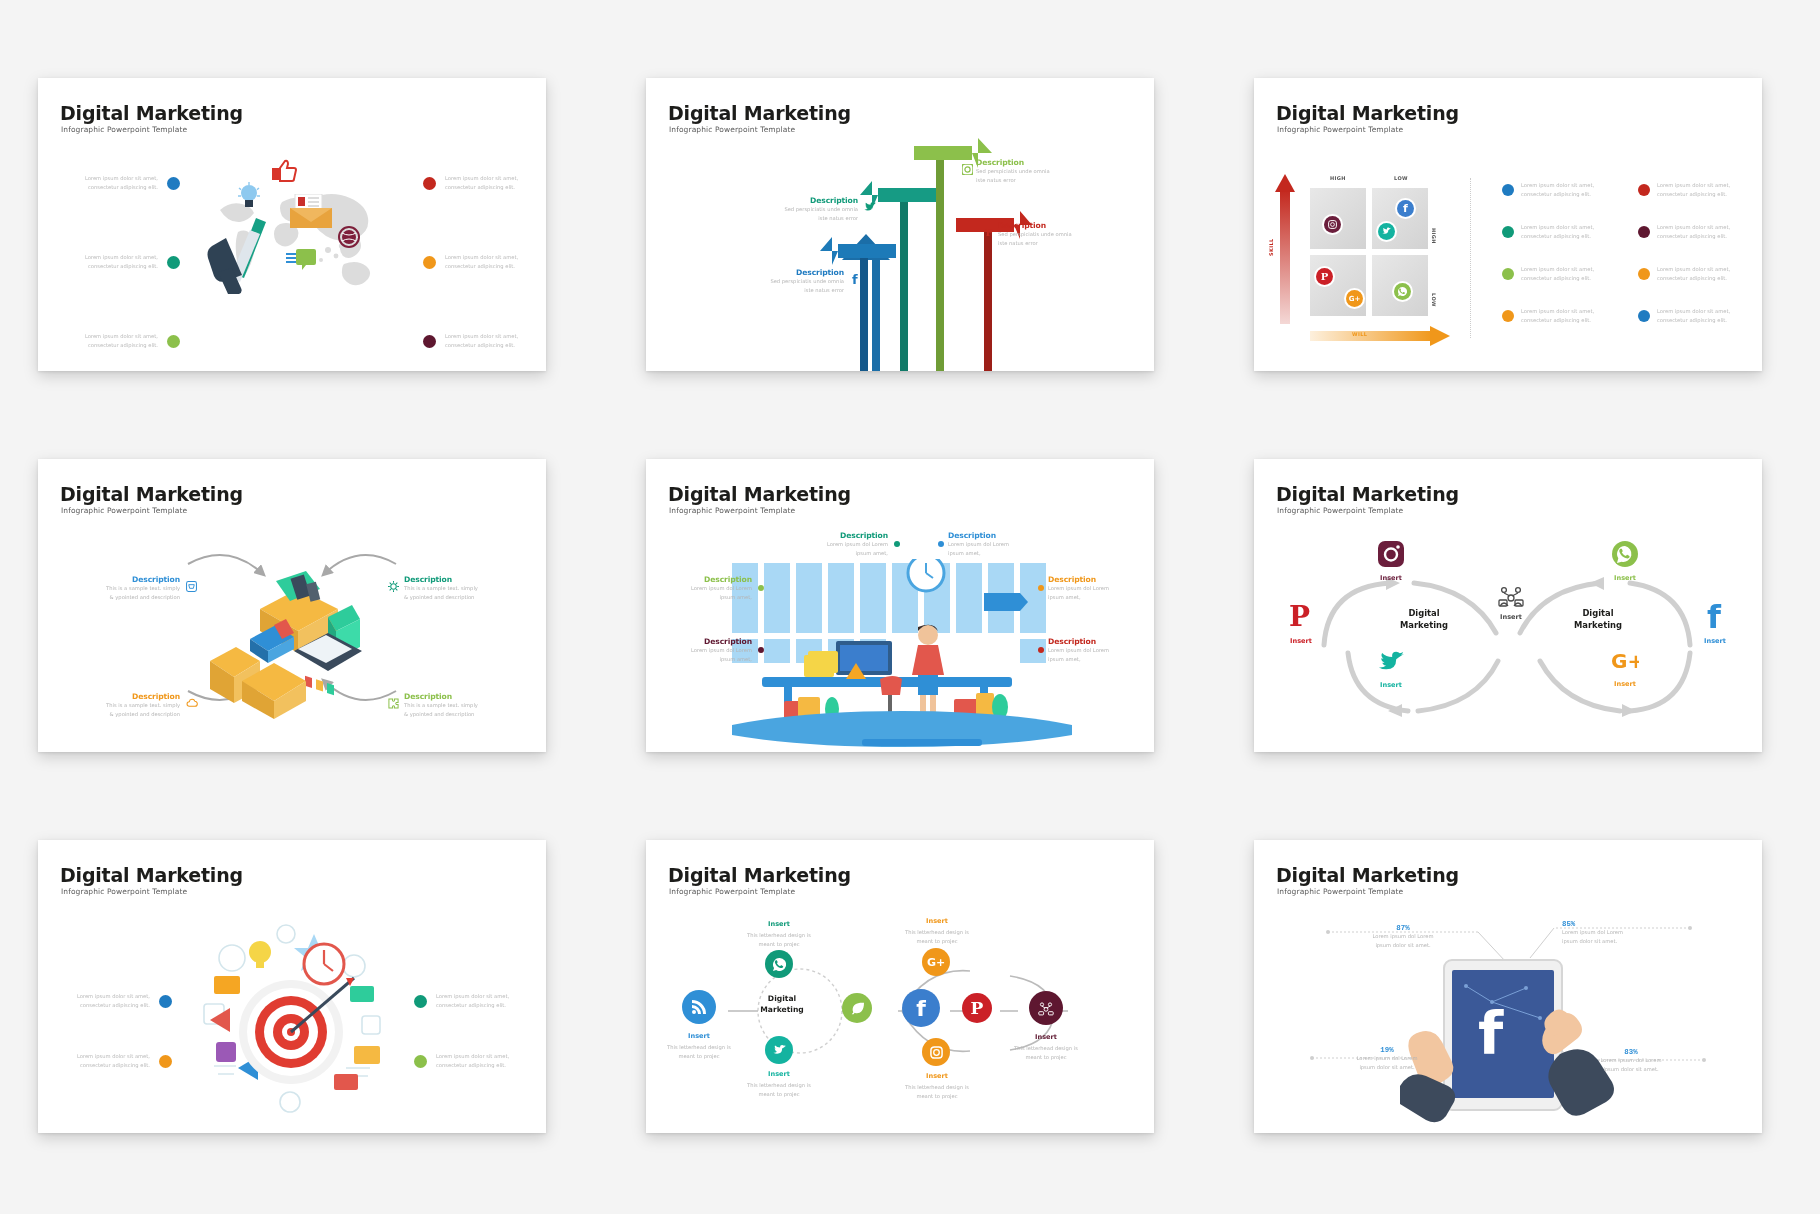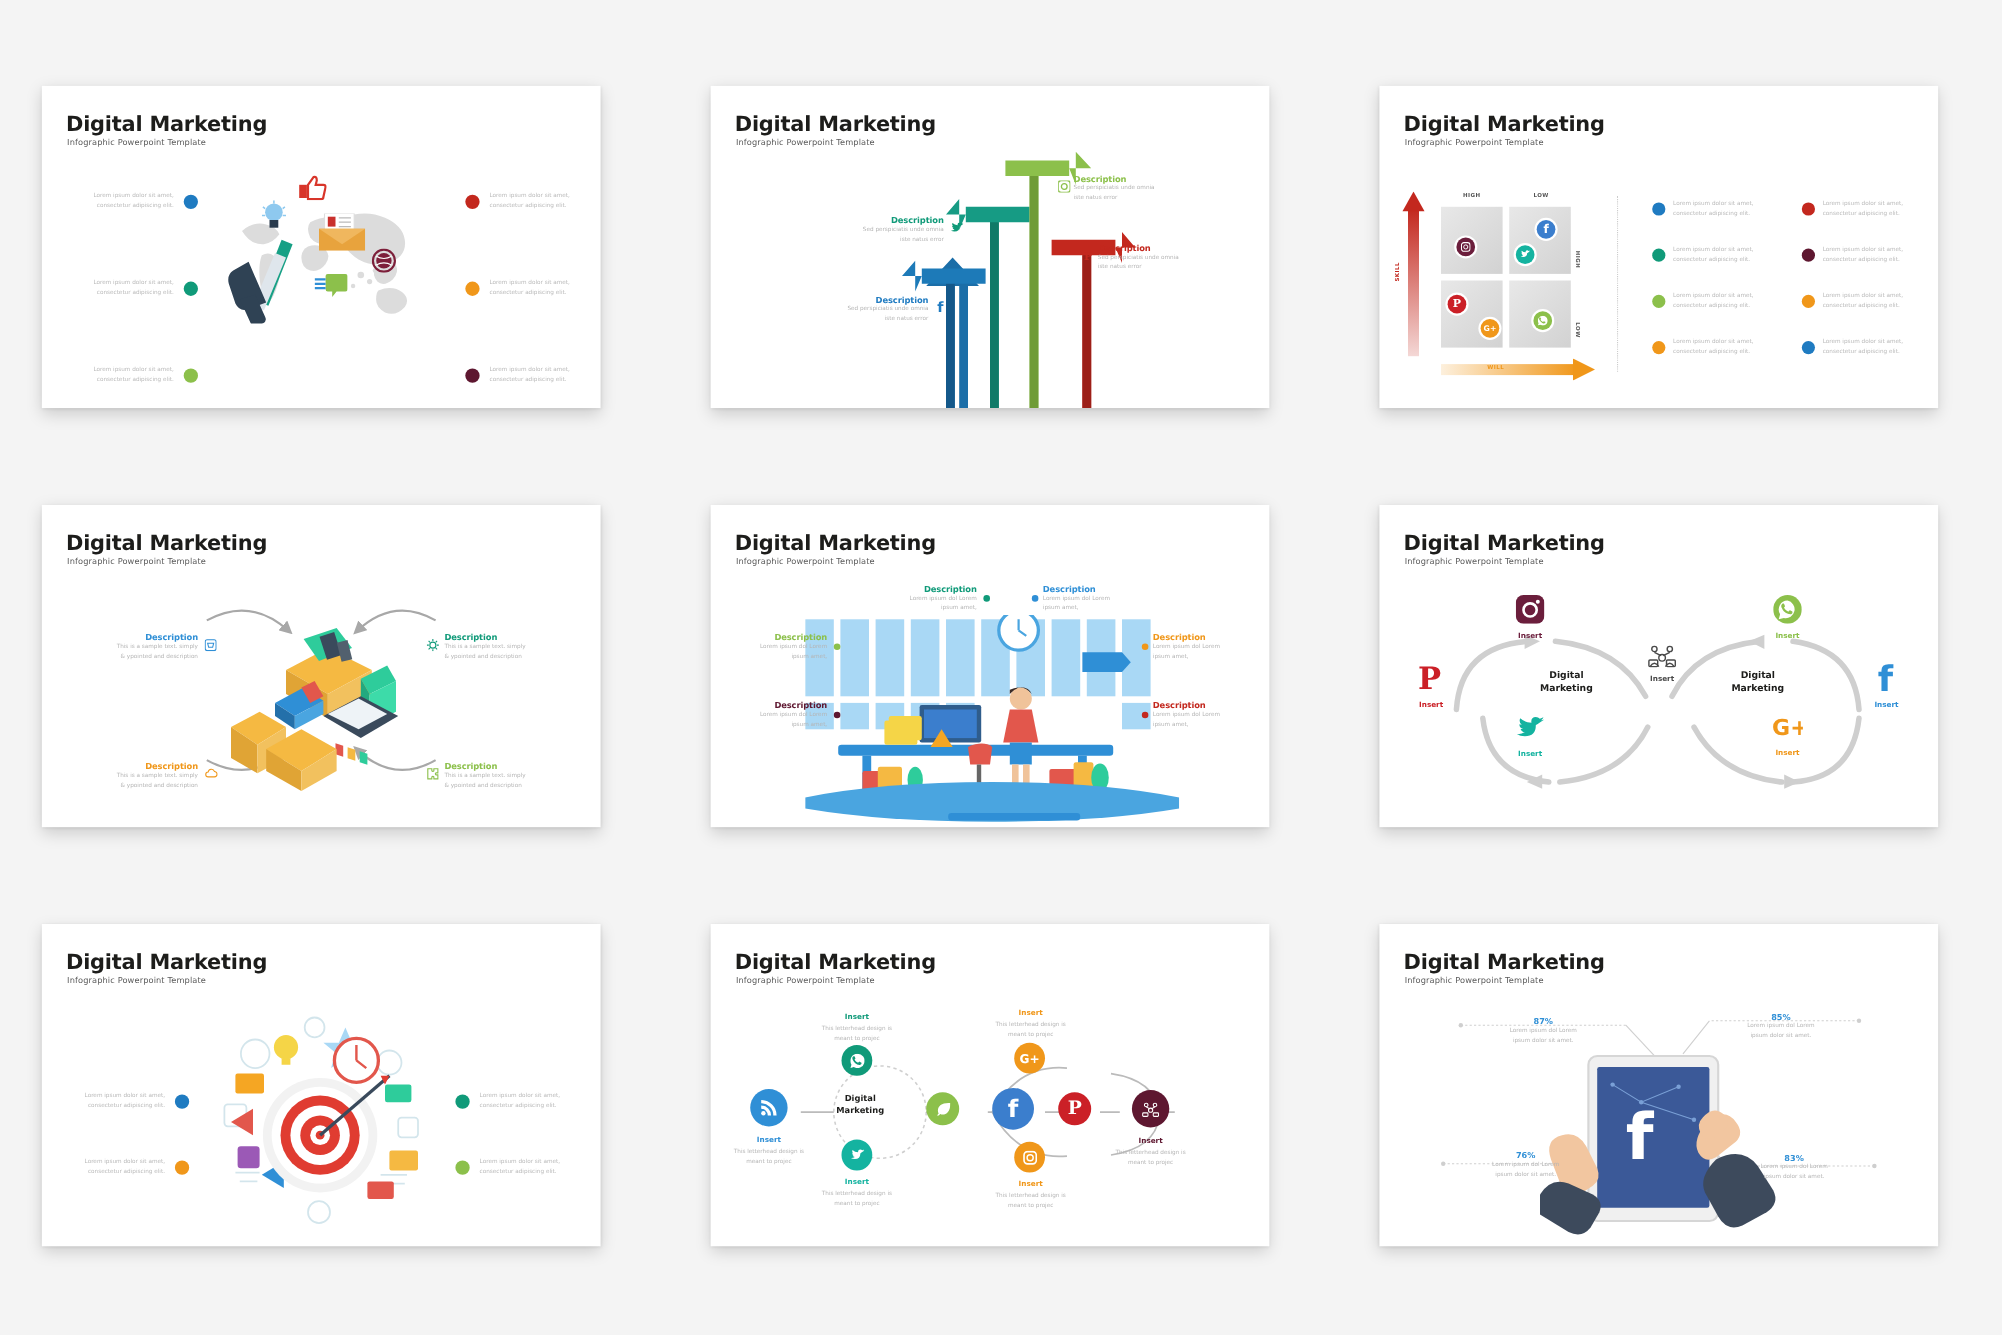--- a/index.html
+++ b/index.html
@@ -50,21 +50,21 @@
   
   .arrow-wrap { position: absolute; left: 130px; top: 60px; width: 330px; height: 233px; }
   .mcell { position: absolute; width: 56px; height: 61px;
            background: linear-gradient(135deg,#e8e8e8,#d2d2d2); }
   .axlabel { position: absolute; font-size: 5px; color: #555; letter-spacing: .4px; font-weight: bold; }
   .s3leg { position: absolute; display: flex; align-items: center; gap: 7px; }
   
   .badge { border-radius: 50%; display: flex; align-items: center; justify-content: center;
            color: #fff; font-weight: bold; }
   .ins-lbl { font-size: 6.6px; font-weight: bold; text-align: center; }
-  .pct { font-size: 7.4px; font-weight: bold; }
+  .pct { font-size: 7.4px; font-weight: bold; font-family: Liberation Mono, monospace; }
 </style>
 </head>
 <body>
 
 <div class="grid">
 
   <div class="slide">
     <div class="s-title">Digital Marketing</div>
     <div class="s-sub">Infographic Powerpoint Template</div>
 
@@ -904,29 +904,29 @@
       <path d="M148 58 q10-12 20-2 q6 8-2 14 l-8 6 q-8 4-12-4 q-4-8 2-14z" fill="#f2c6a0"></path>
     </svg>
 
     <div style="position:absolute;left:92px;top:84px;width:114px;text-align:center;">
       <div class="pct" style="color:#2f8fd6">87%</div>
       <div class="desc-b">
           <div>Lorem ipsum dol Lorem</div>
           <div>ipsum dolor sit amet.</div>
         </div>
     </div>
-    <div style="position:absolute;left:308px;top:80px;width:114px;text-align:center;">
+    <div style="position:absolute;left:308px;top:80px;width:114px;">
       <div class="pct" style="color:#2f8fd6">85%</div>
       <div class="desc-b">
           <div>Lorem ipsum dol Lorem</div>
           <div>ipsum dolor sit amet.</div>
         </div>
     </div>
     <div style="position:absolute;left:76px;top:206px;width:114px;text-align:center;">
-      <div class="pct" style="color:#2f8fd6">76%</div>
+      <div class="pct" style="color:#2f8fd6">19%</div>
       <div class="desc-b">
           <div>Lorem ipsum dol Lorem</div>
           <div>ipsum dolor sit amet.</div>
         </div>
     </div>
     <div style="position:absolute;left:320px;top:208px;width:114px;text-align:center;">
       <div class="pct" style="color:#2f8fd6">83%</div>
       <div class="desc-b">
           <div>Lorem ipsum dol Lorem</div>
           <div>ipsum dolor sit amet.</div>

